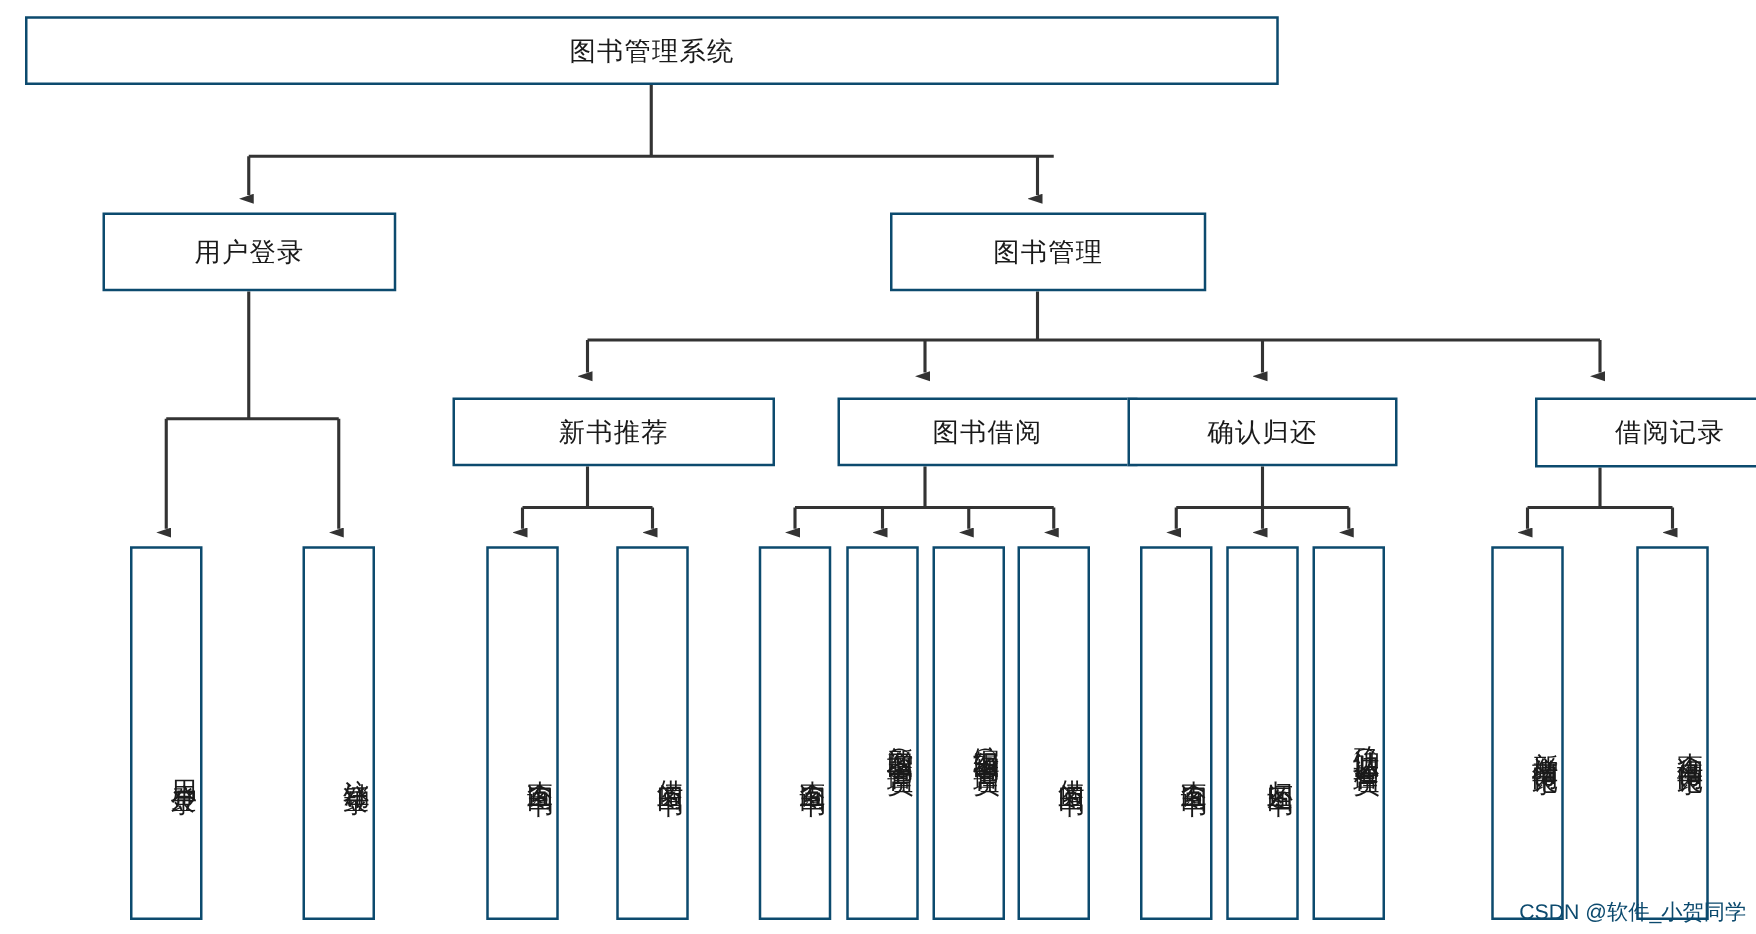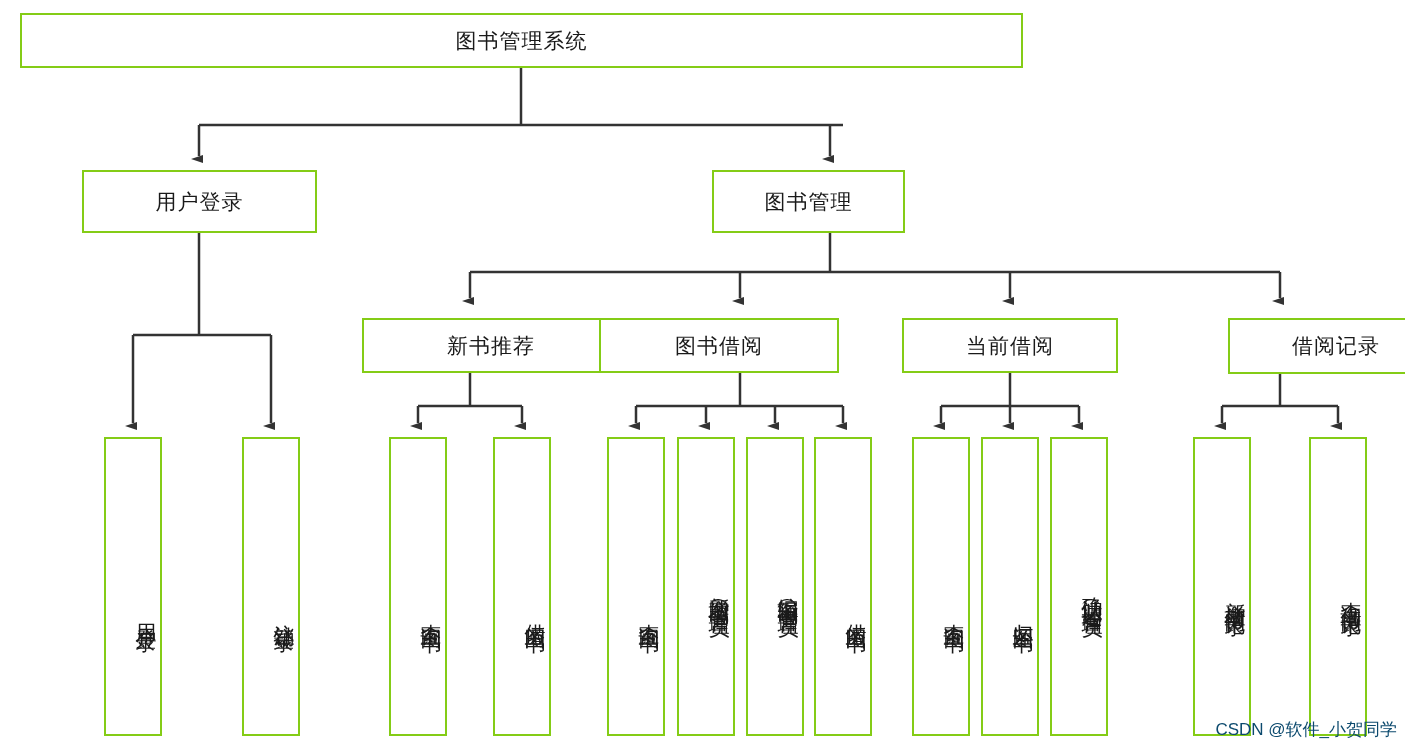--- a/index.html
+++ b/index.html
@@ -18,21 +18,21 @@
   #wires {
     position: absolute;
     left: 0;
     top: 0;
     width: 1405px;
     height: 747px;
   }
   .node {
     position: absolute;
     box-sizing: border-box;
-    border: 2px solid #84cc16;
+    border: 2px solid #0c4a6e;
     background: #ffffff;
     display: flex;
     align-items: center;
     justify-content: center;
     color: #1a1a1a;
     z-index: 2;
   }
   .node.h {
     font-size: 21px;
     letter-spacing: 1px;
@@ -119,32 +119,32 @@
     </g>
   </svg>
 
   <div class="node h" style="left:20px; top:13px; width:1003px; height:55px;">
     <span class="node-label">图书管理系统</span>
   </div>
 
   <div class="node h" style="left:82px; top:170px; width:235px; height:63px;">
     <span class="node-label">用户登录</span>
   </div>
-  <div class="node h" style="left:712px; top:170px; width:193px; height:63px;">
+  <div class="node h" style="left:712px; top:170px; width:253px; height:63px;">
     <span class="node-label">图书管理</span>
   </div>
 
   <div class="node h" style="left:362px; top:318px; width:258px; height:55px;">
     <span class="node-label">新书推荐</span>
   </div>
-  <div class="node h" style="left:599px; top:318px; width:240px; height:55px;">
+  <div class="node h" style="left:670px; top:318px; width:240px; height:55px;">
     <span class="node-label">图书借阅</span>
   </div>
   <div class="node h" style="left:902px; top:318px; width:216px; height:55px;">
-    <span class="node-label">当前借阅</span>
+    <span class="node-label">确认归还</span>
   </div>
   <div class="node h" style="left:1228px; top:318px; width:216px; height:56px;">
     <span class="node-label">借阅记录</span>
   </div>
 
   <div class="node v" style="left:104px; top:437px; width:58px; height:299px;">
     <span class="node-label">用户登录</span>
   </div>
   <div class="node v" style="left:242px; top:437px; width:58px; height:299px;">
     <span class="node-label">注销登录</span>

